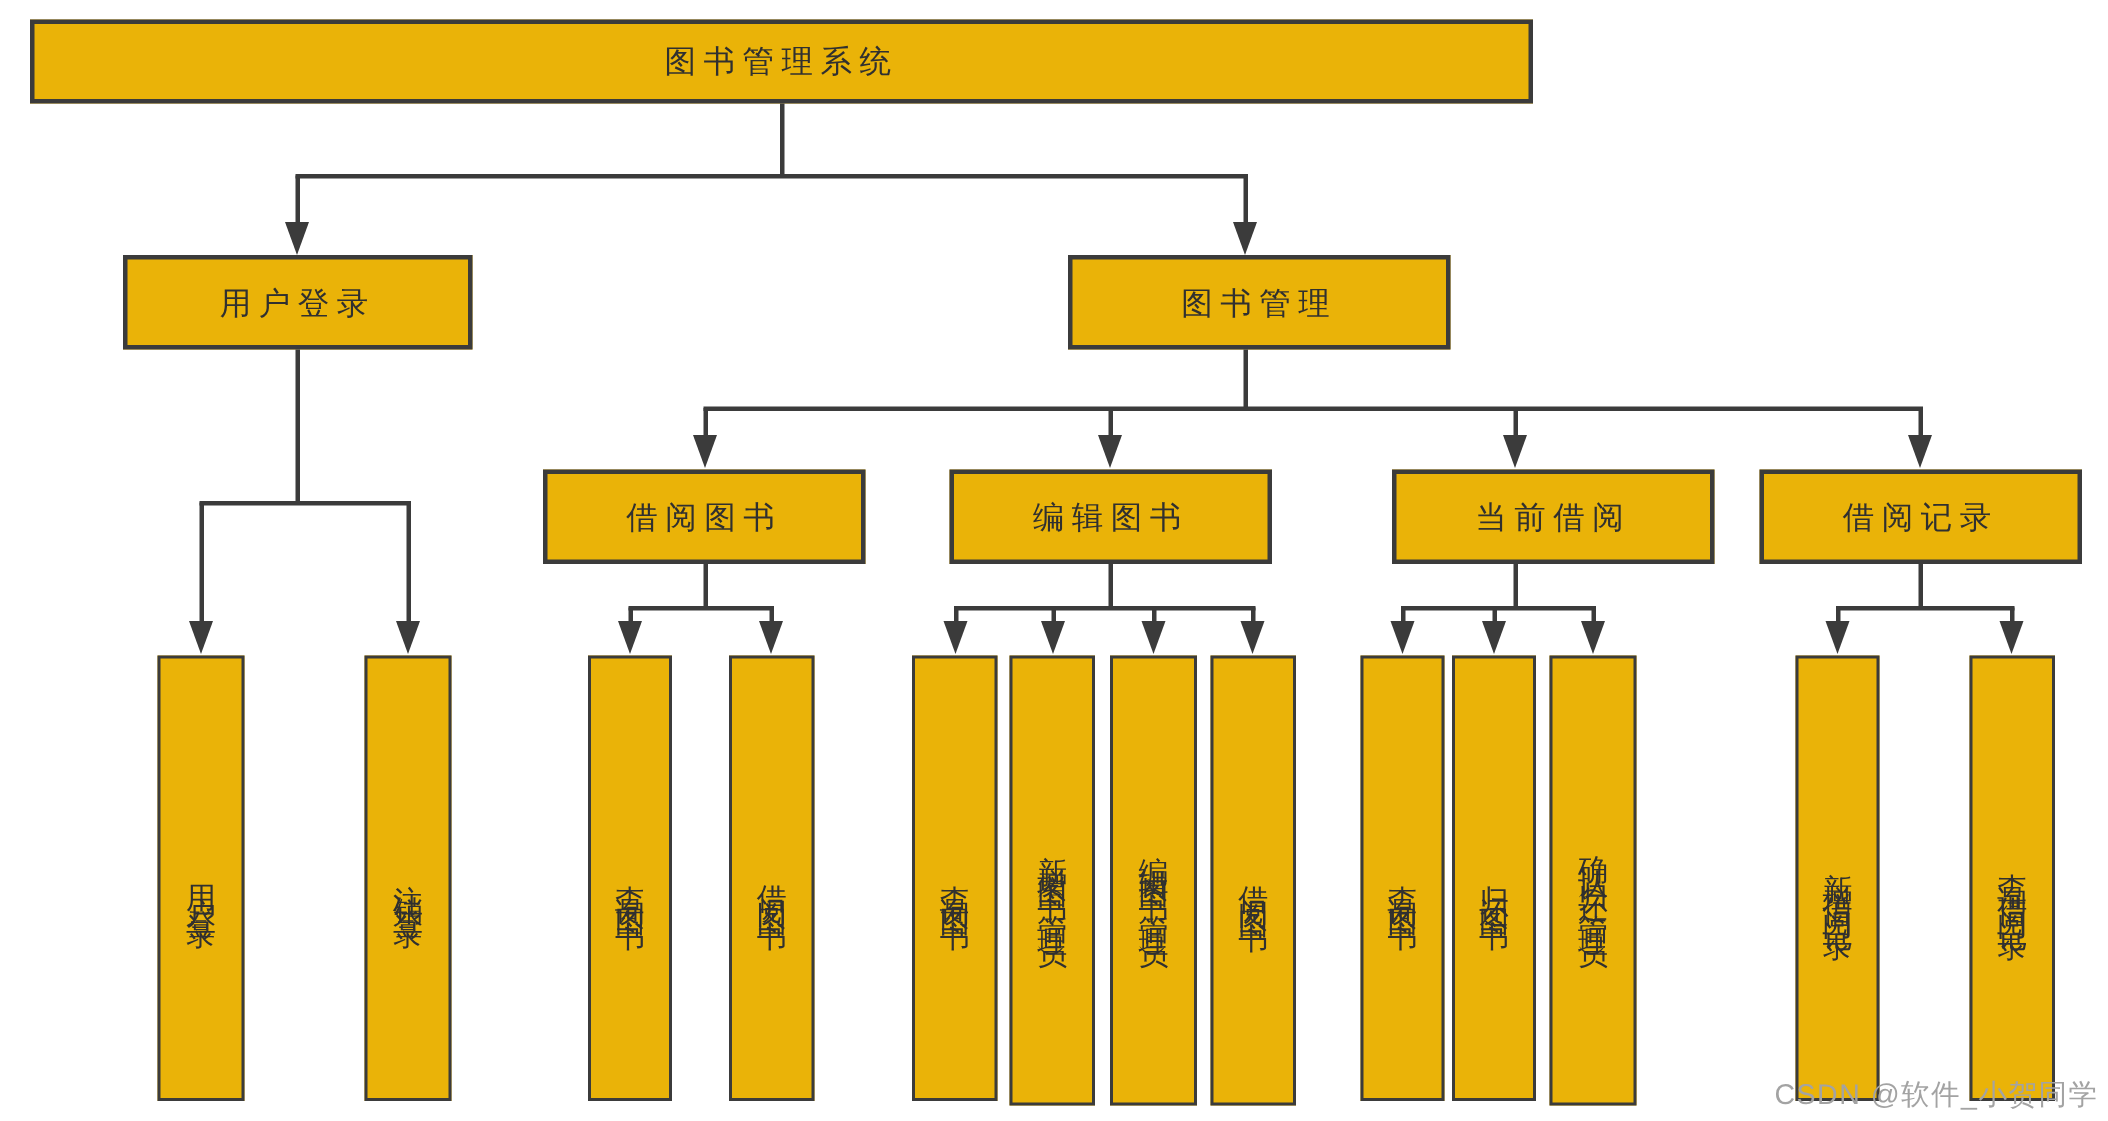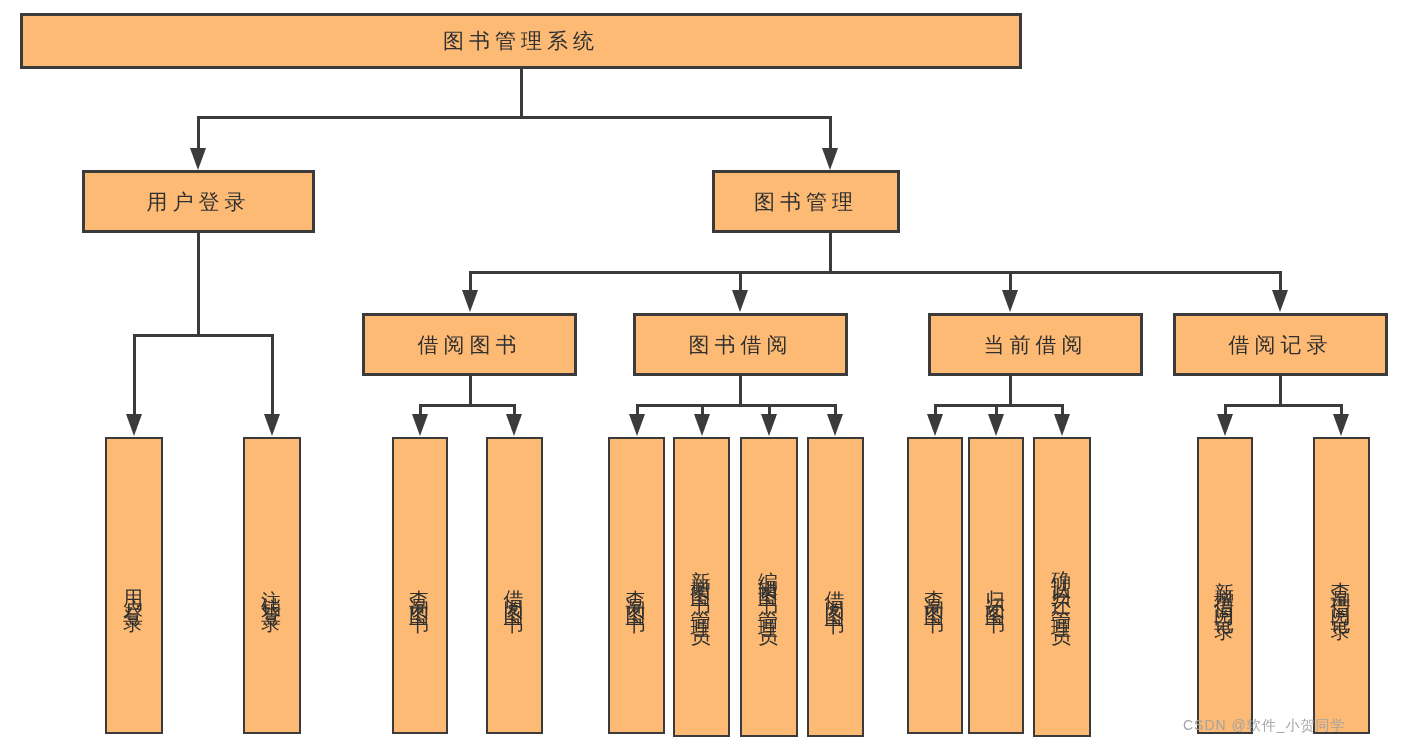--- a/index.html
+++ b/index.html
@@ -13,21 +13,21 @@
     position:relative;
     width:1405px;height:747px;
     background:var(--bg);
     overflow:hidden;
     font-family:"Liberation Sans","DejaVu Sans",sans-serif;
     color:var(--text);
   }
   .box{
     position:absolute;
     box-sizing:border-box;
-    background:#fdba74;
+    background:#eab308;
     border:3px solid var(--line);
     display:flex;
     align-items:center;
     justify-content:center;
   }
   .leaf{border-width:2.5px;}
   .hl{
     font-size:21px;
     letter-spacing:5px;
     white-space:nowrap;
@@ -45,47 +45,47 @@
   .cline{position:absolute;background:var(--line);}
   .arrowhead{
     position:absolute;width:0;height:0;
     border-left:8px solid transparent;
     border-right:8px solid transparent;
     border-top:22px solid var(--line);
   }
   #watermark{
     position:absolute;
     left:1183px;top:717px;
-    font-size:14px;
+    font-size:19px;
     letter-spacing:1px;
     color:var(--wm);
     white-space:nowrap;
   }
 </style>
 </head>
 <body>
 
 <div id="canvas">
 
   <div class="box" style="left:20px;top:13px;width:1002px;height:56px">
     <span class="hl">图书管理系统</span>
   </div>
 
   <div class="box" style="left:82px;top:170px;width:233px;height:63px">
     <span class="hl">用户登录</span>
   </div>
-  <div class="box" style="left:712px;top:170px;width:188px;height:63px">
+  <div class="box" style="left:712px;top:170px;width:255px;height:63px">
     <span class="hl">图书管理</span>
   </div>
 
   <div class="box" style="left:362px;top:313px;width:215px;height:63px">
     <span class="hl">借阅图书</span>
   </div>
   <div class="box" style="left:633px;top:313px;width:215px;height:63px">
-    <span class="hl">图书借阅</span>
+    <span class="hl">编辑图书</span>
   </div>
   <div class="box" style="left:928px;top:313px;width:215px;height:63px">
     <span class="hl">当前借阅</span>
   </div>
   <div class="box" style="left:1173px;top:313px;width:215px;height:63px">
     <span class="hl">借阅记录</span>
   </div>
 
   <div class="box leaf" style="left:105px;top:437px;width:58px;height:297px">
     <span class="vl">用户登录</span>

